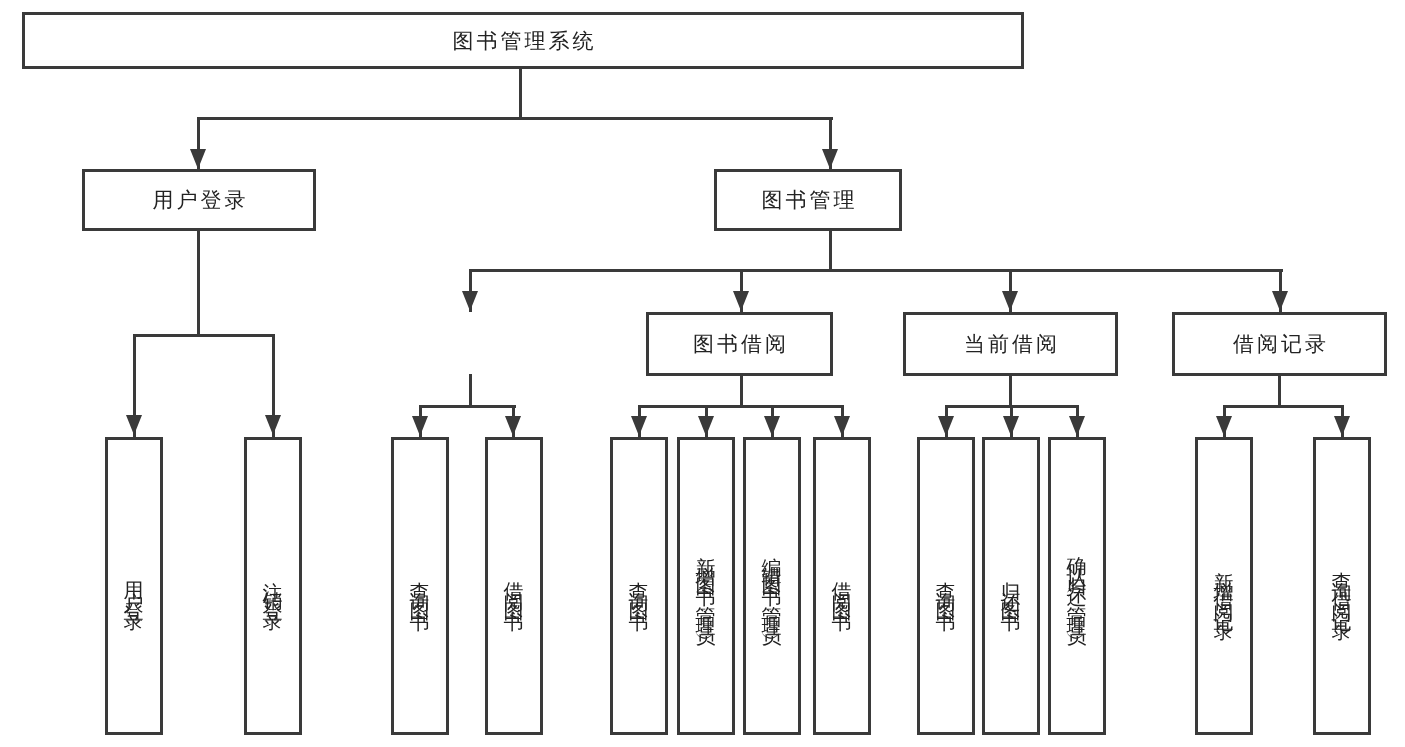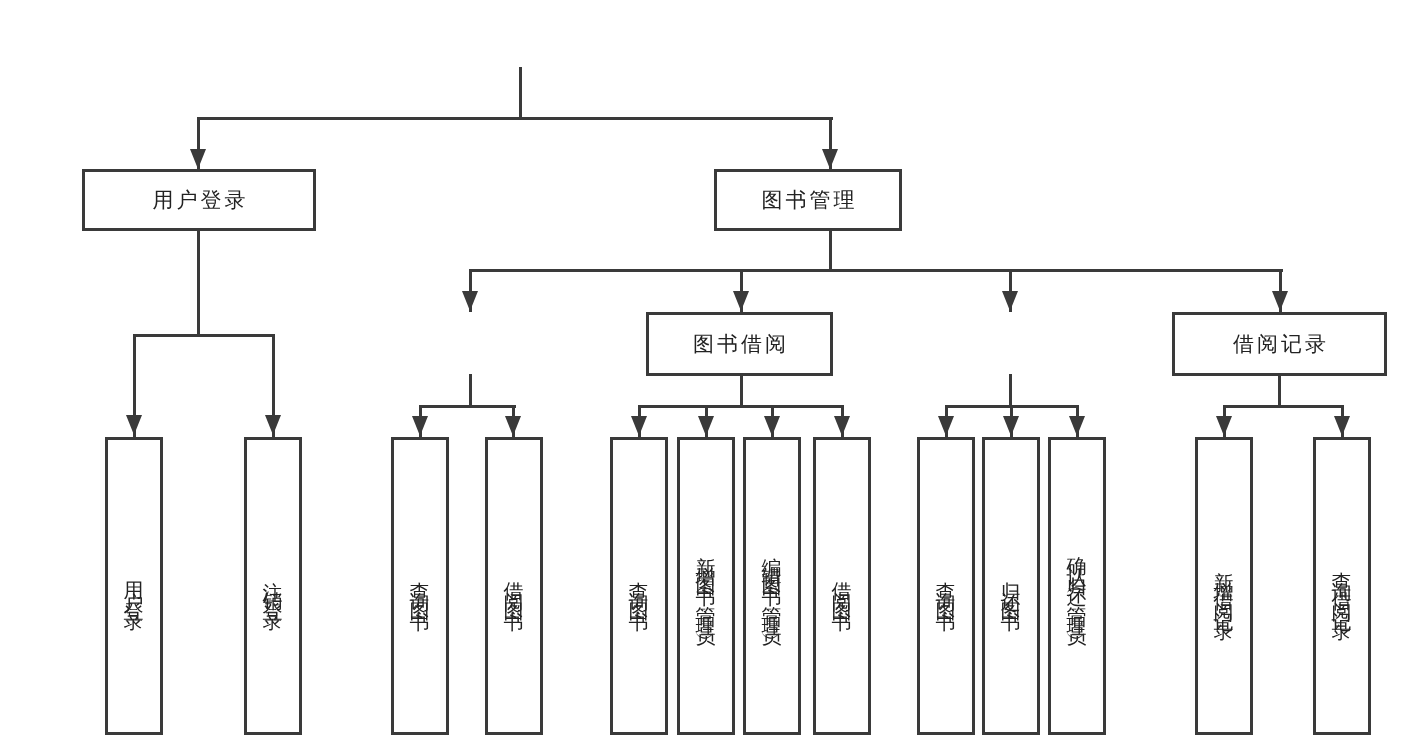--- a/index.html
+++ b/index.html
@@ -59,20 +59,23 @@
     font-size:19px;letter-spacing:0.5px;
     color:var(--watermark-color);
     z-index:5;white-space:nowrap;
   }
 </style>
 </head>
 <body>
 
 <div id="stage">
 
+  <div class="hbox" style="left:22px;top:12px;width:1002px;height:57px;">
+    <span>图书管理系统</span>
+  </div>
 
   <div class="vline" style="left:519px;top:67px;height:53px;"></div>
   <div class="hline" style="left:197px;top:117px;width:636px;"></div>
   <div class="vline" style="left:197px;top:117px;height:52px;"></div>
   <div class="arr" style="left:190px;top:149px;"></div>
   <div class="vline" style="left:829px;top:117px;height:52px;"></div>
   <div class="arr" style="left:822px;top:149px;"></div>
 
   <div class="hbox" style="left:82px;top:169px;width:234px;height:62px;">
     <span>用户登录</span>
@@ -94,20 +97,23 @@
   <div class="arr" style="left:462px;top:291px;"></div>
   <div class="vline" style="left:740px;top:269px;height:43px;"></div>
   <div class="arr" style="left:733px;top:291px;"></div>
   <div class="vline" style="left:1009px;top:269px;height:43px;"></div>
   <div class="arr" style="left:1002px;top:291px;"></div>
   <div class="vline" style="left:1279px;top:269px;height:43px;"></div>
   <div class="arr" style="left:1272px;top:291px;"></div>
 
   <div class="hbox" style="left:646px;top:312px;width:187px;height:64px;align-items:center;">
     <span>图书借阅</span>
+  </div>
+  <div class="hbox" style="left:903px;top:312px;width:215px;height:64px;">
+    <span>当前借阅</span>
   </div>
   <div class="hbox" style="left:1172px;top:312px;width:215px;height:64px;">
     <span>借阅记录</span>
   </div>
 
   <div class="vline" style="left:469px;top:374px;height:33px;"></div>
   <div class="hline" style="left:419px;top:405px;width:97px;"></div>
   <div class="vline" style="left:419px;top:405px;height:32px;"></div>
   <div class="arr" style="left:412px;top:416px;"></div>
   <div class="vline" style="left:512px;top:405px;height:32px;"></div>

